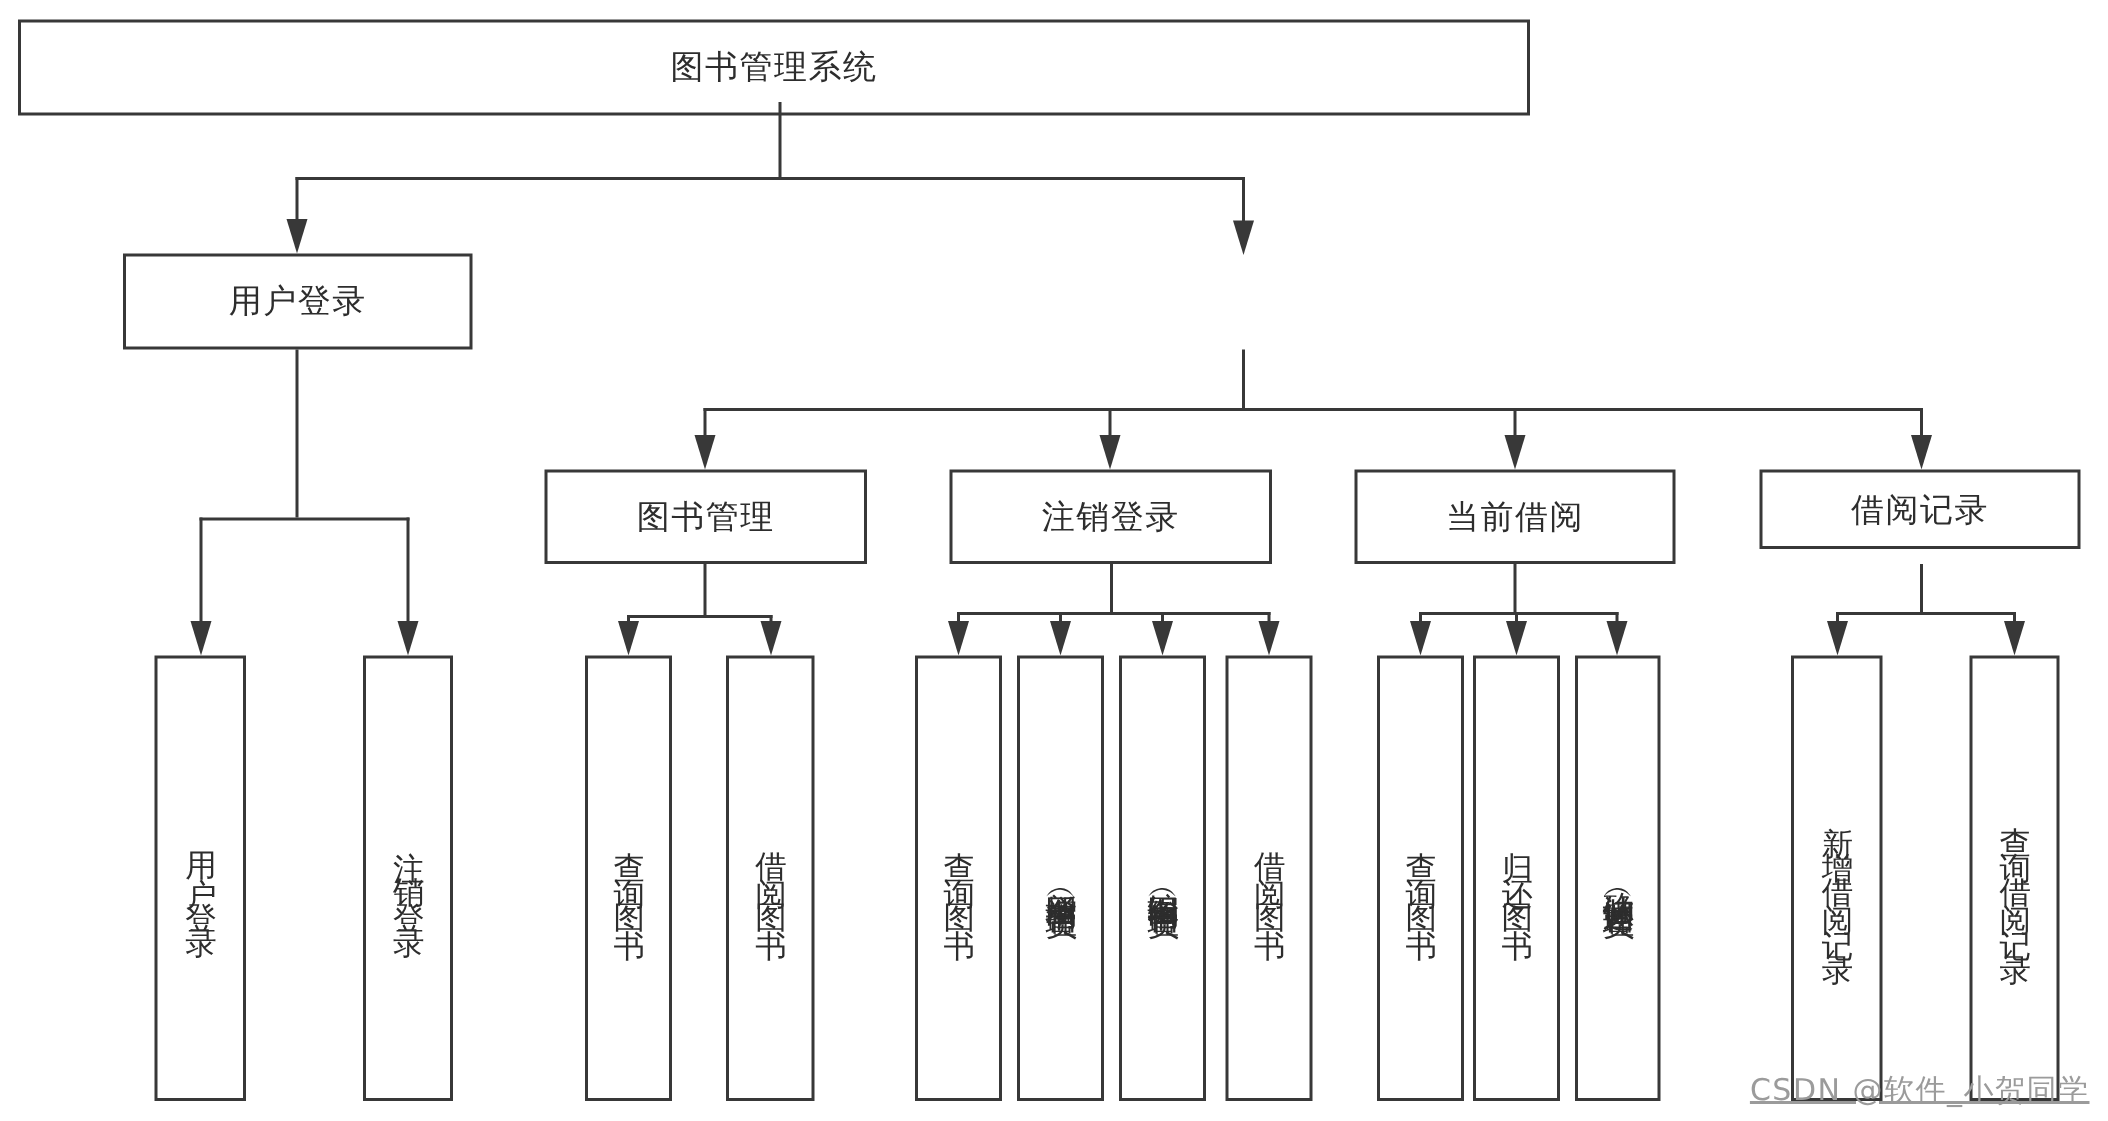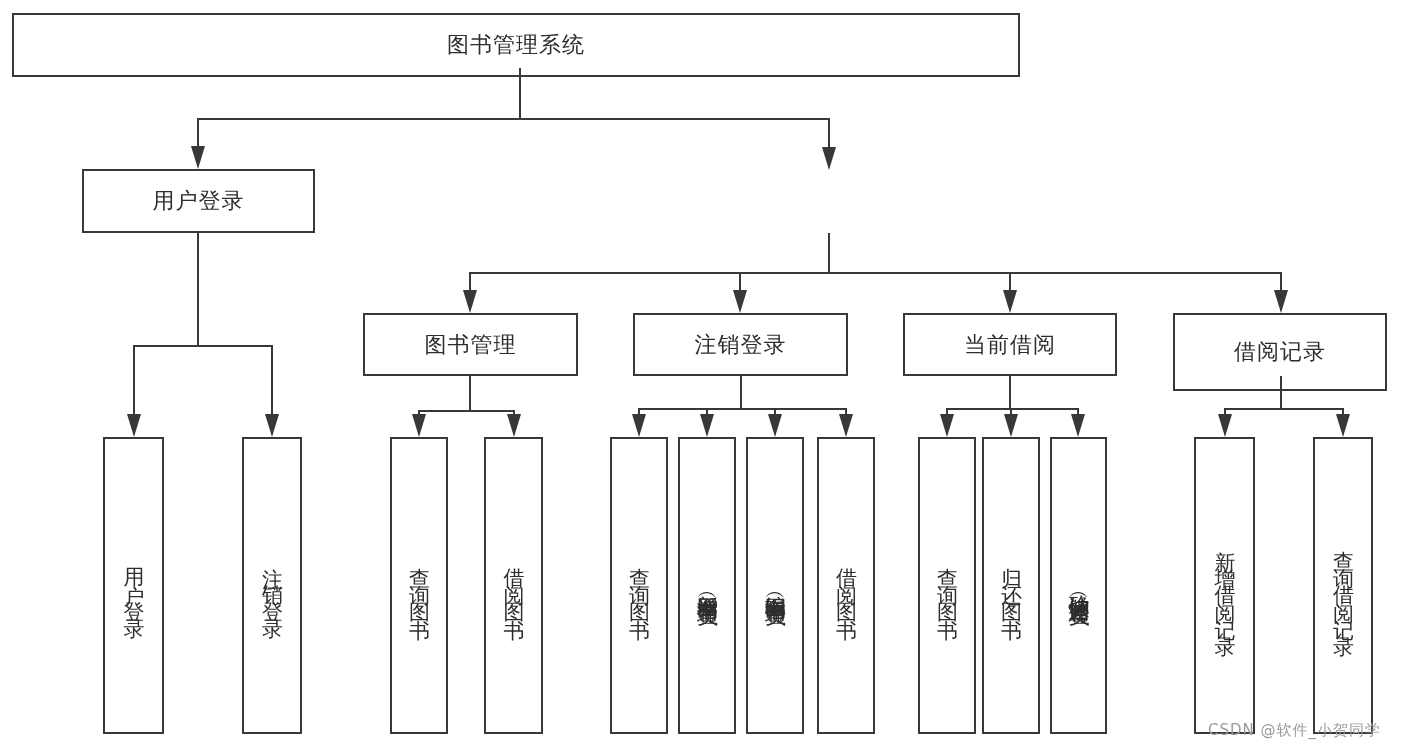--- a/index.html
+++ b/index.html
@@ -23,23 +23,23 @@
   }
   .h { position:absolute; height:2px; background:#383838; }
   .v { position:absolute; width:2px;  background:#383838; }
   .arw {
     position:absolute; width:0; height:0;
     border-left:7px solid transparent;
     border-right:7px solid transparent;
     border-top:23px solid #383838;
   }
   .watermark {
-    position:absolute; right:24px; bottom:7px;
-    font-size:15px; color:#9b9b9b; letter-spacing:1px;
-    z-index:5; white-space:nowrap;
+    position:absolute; right:12px; bottom:7px;
+    font-size:20px; color:#9b9b9b; letter-spacing:1px;
+    z-index:5; white-space:nowrap;text-decoration:underline;
   }
 </style>
 </head>
 <body>
 
 <div id="stage">
 
   <div class="node hnode" style="left:12px; top:13px; width:1008px; height:64px;">
     <span>图书管理系统</span>
   </div>
@@ -54,21 +54,21 @@
   </div>
 
   <div class="node hnode" style="left:633px; top:313px; width:215px; height:63px;">
     <span>注销登录</span>
   </div>
 
   <div class="node hnode" style="left:903px; top:313px; width:214px; height:63px;">
     <span>当前借阅</span>
   </div>
 
-  <div class="node hnode" style="left:1173px; top:313px; width:214px; height:78px;">
+  <div class="node hnode" style="left:1173px; top:313px; width:214px; height:53px;">
     <span>借阅记录</span>
   </div>
 
   <div class="node leaf" style="left:103px; top:437px; width:61px; height:297px;">
     <span class="vtext">用户登录</span>
   </div>
 
   <div class="node leaf" style="left:242px; top:437px; width:60px; height:297px;">
     <span class="vtext">注销登录</span>
   </div>

